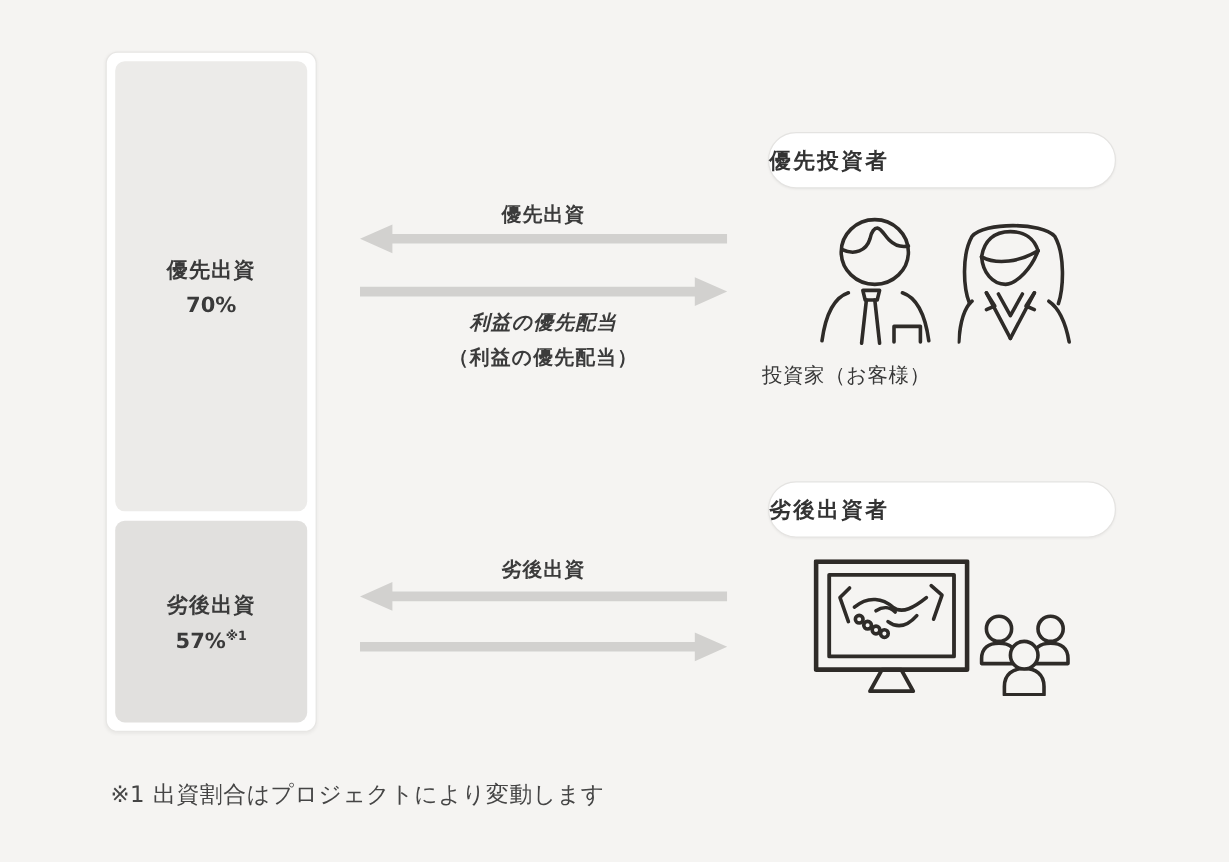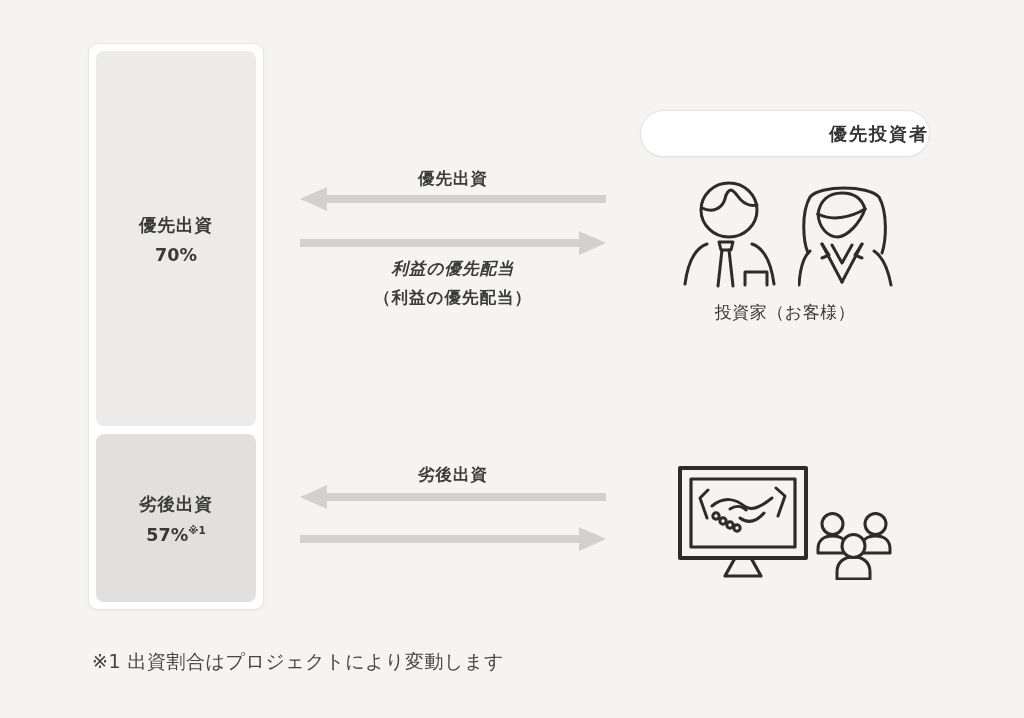--- a/index.html
+++ b/index.html
@@ -19,22 +19,22 @@
 
   
   .arrow{position:absolute;left:300px;width:306px;height:26px;}
   .arrow polygon{fill:#d2d1cf;}
   .flow-label{position:absolute;left:300px;width:306px;text-align:center;font-size:16.5px;
               font-weight:700;color:#3b3b3b;letter-spacing:1px;}
 
   
   .pill{position:absolute;left:640px;width:290px;height:47px;background:#ffffff;border:1px solid #e4e3e1;
         border-radius:24px;box-shadow:0 1px 2px rgba(0,0,0,.05);display:flex;align-items:center;
-        justify-content:flex-end;font-size:18px;font-weight:700;color:#333333;letter-spacing:2px;box-sizing:border-box;}
-  .caption{position:absolute;left:635px;width:300px;text-align:center;font-size:17px;color:#383838;letter-spacing:.5px;}
+        justify-content:flex-start;font-size:18px;font-weight:700;color:#333333;letter-spacing:2px;box-sizing:border-box;}
+  .caption{position:absolute;left:635px;width:300px;font-size:17px;color:#383838;letter-spacing:.5px;}
   .icon{position:absolute;}
   .icon svg{display:block;width:100%;height:100%;}
   .line{stroke:#2e2b28;fill:none;stroke-linecap:round;stroke-linejoin:round;}
 
   
   .footnote{position:absolute;left:92px;top:649px;font-size:19px;color:#454545;letter-spacing:.5px;}
 </style>
 </head>
 <body>
 
@@ -101,20 +101,23 @@
         <path d="M64,63 L57,74 L64,77"></path>
         <path d="M34,64 L44,82 L54,64"></path>
         <path d="M12,70 C5,76 2,88 1,104"></path>
         <path d="M76,70 C85,76 90,88 93,104"></path>
       </g>
     </svg>
   </div>
 
   <div class="caption" style="top:301px;">投資家（お客様）</div>
 
+  <div class="pill" style="top:401px;">
+    <span>劣後出資者</span>
+  </div>
 
   <div class="icon" style="left:678px;top:466px;width:130px;height:114px;">
     <svg viewBox="0 0 130 114">
       <g class="line" stroke-width="4">
         <rect x="2" y="2" width="126" height="90"></rect>
       </g>
       <g class="line" stroke-width="3.2">
         <rect x="13" y="13" width="104" height="68"></rect>
         <polygon points="57,92 73,92 83,110 47,110"></polygon>
       </g>

